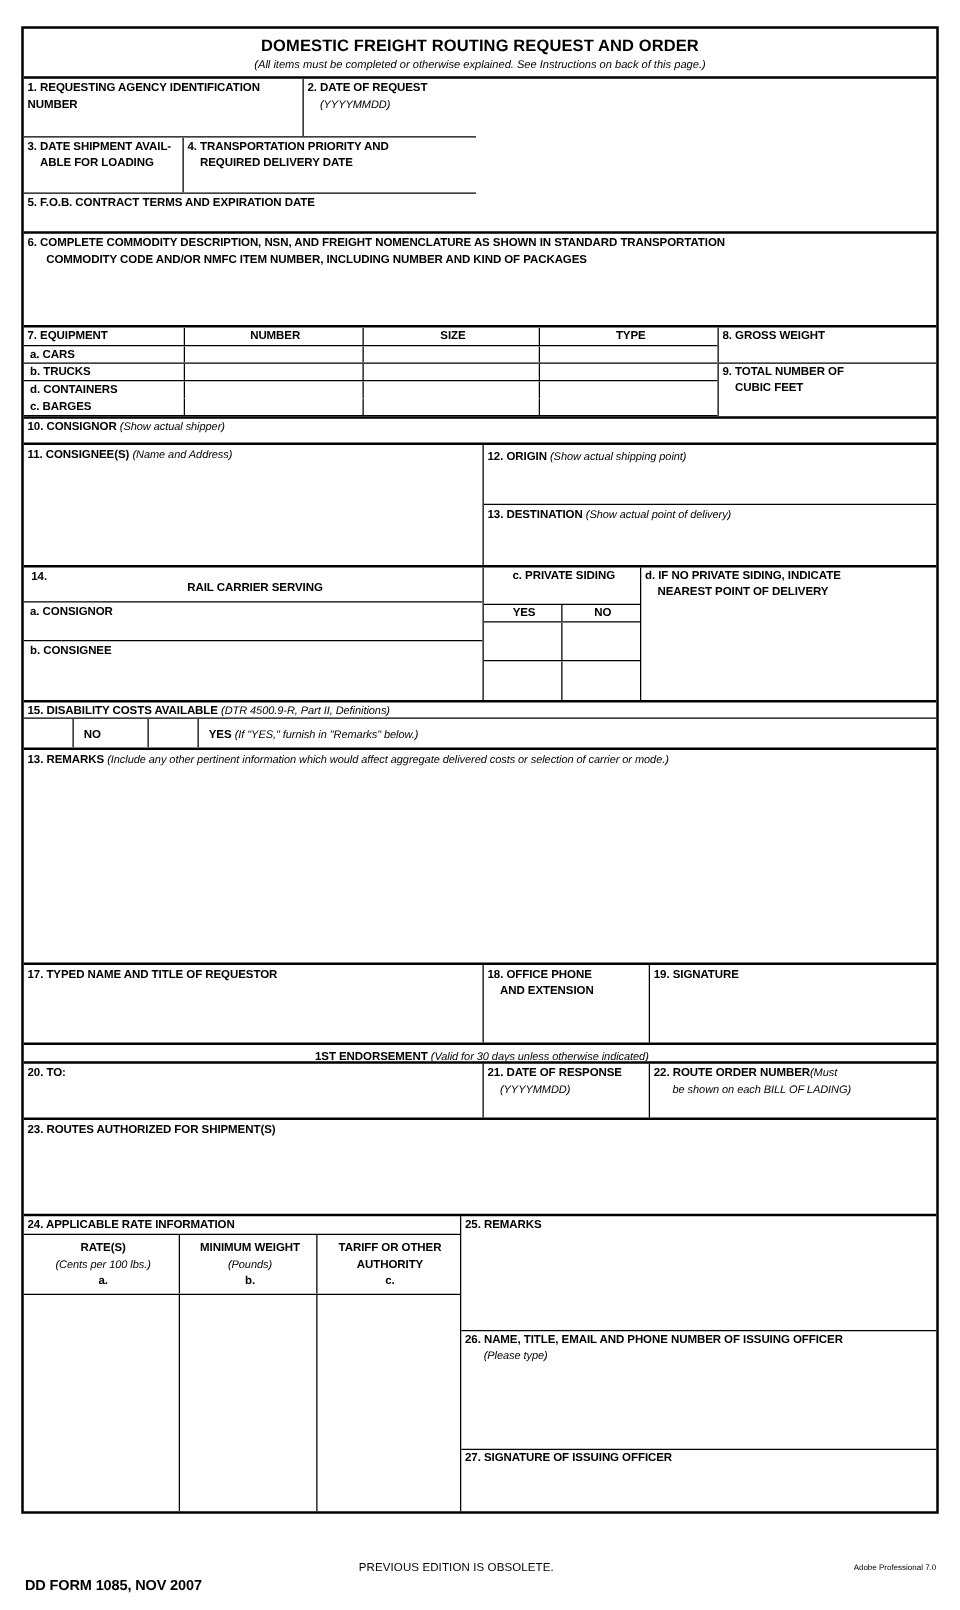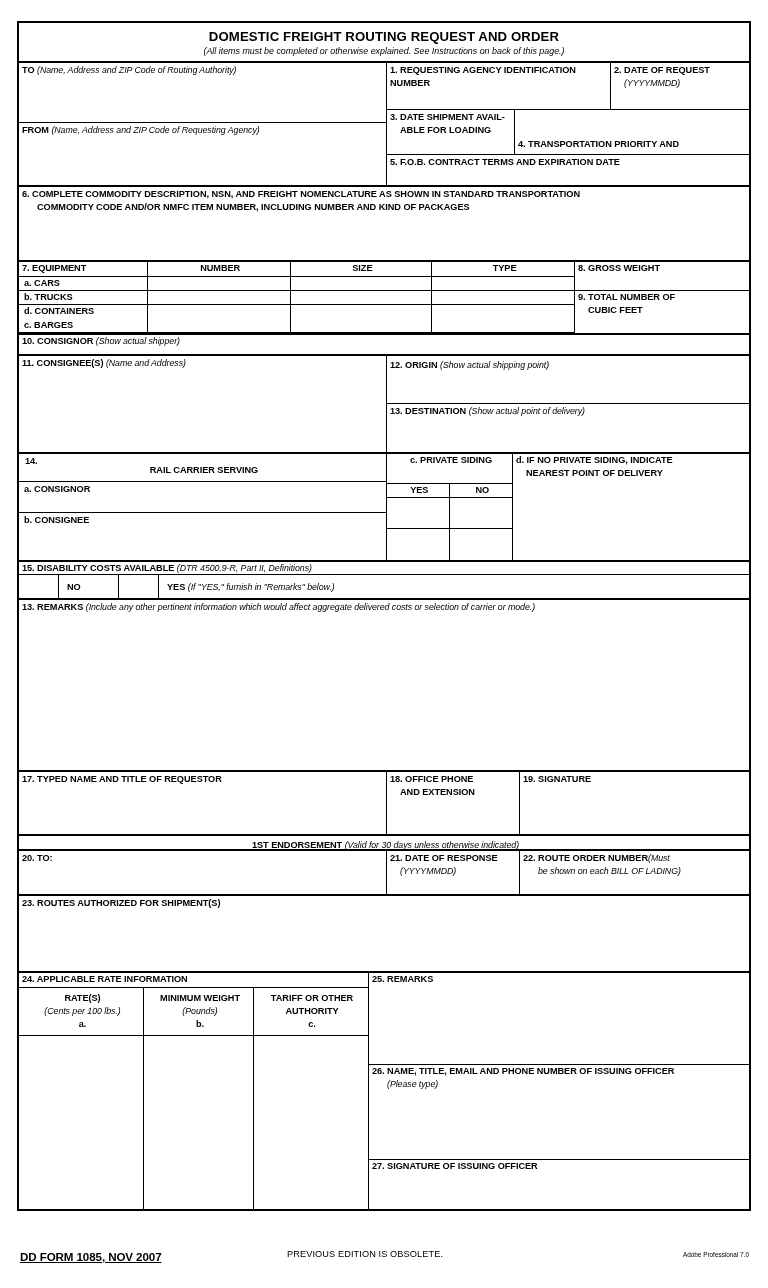--- a/index.html
+++ b/index.html
@@ -78,25 +78,24 @@
   .footer {
     position: absolute;
     left: 17px;
     top: 1246px;
     width: 734px;
     height: 20px;
   }
   .footer-left {
     position: absolute;
     left: 3px;
-    top: 4px;
+    top: 16px;
     font-size: 11.6px;
     font-weight: bold;
     letter-spacing: -0.1px;
-    text-decoration: underline;
   }
   .footer-mid {
     position: absolute;
     left: 270px;
     top: 3px;
     font-size: 9.2px;
     letter-spacing: 0.1px;
   }
   .footer-right {
     position: absolute;
@@ -112,52 +111,38 @@
 
   <div class="form">
 
     <div class="cell thick-b title-block">
       <div class="title">DOMESTIC FREIGHT ROUTING REQUEST AND ORDER</div>
       <div class="subtitle">(All items must be completed or otherwise explained.  See Instructions on back of this page.)</div>
     </div>
 
     <div class="row">
 
-      <div class="cell br" style="width:368px;">
-        <div class="cell bb" style="height:60px;">
-          <div class="lbl">
-            <span>TO</span>
-            <span class="ital">(Name, Address and ZIP Code of Routing Authority)</span>
-          </div>
-        </div>
-        <div class="cell" style="height:62px;">
-          <div class="lbl">
-            <span>FROM</span>
-            <span class="ital">(Name, Address and ZIP Code of Requesting Agency)</span>
-          </div>
-        </div>
-      </div>
 
       <div class="cell" style="width:362px;">
         <div class="row cell bb" style="height:47px;">
           <div class="cell br" style="width:224px;">
             <div class="lbl">1. REQUESTING AGENCY IDENTIFICATION</div>
             <div class="lbl">NUMBER</div>
           </div>
           <div class="cell" style="width:138px;">
             <div class="lbl">2. DATE OF REQUEST</div>
             <div class="lbl indent ital">(YYYYMMDD)</div>
           </div>
         </div>
         <div class="row cell bb" style="height:45px;">
           <div class="cell br" style="width:128px;">
             <div class="lbl">3. DATE SHIPMENT AVAIL-</div>
             <div class="lbl indent">ABLE FOR LOADING</div>
           </div>
-          <div class="cell" style="width:234px;margin-top:27px;">
+          <div class="cell" style="width:234px;">
             <div class="lbl">4. TRANSPORTATION PRIORITY AND</div>
             <div class="lbl indent">REQUIRED DELIVERY DATE</div>
           </div>
         </div>
         <div class="cell" style="height:30px;">
           <div class="lbl">5. F.O.B. CONTRACT TERMS AND EXPIRATION DATE</div>
         </div>
       </div>
     </div>
 

